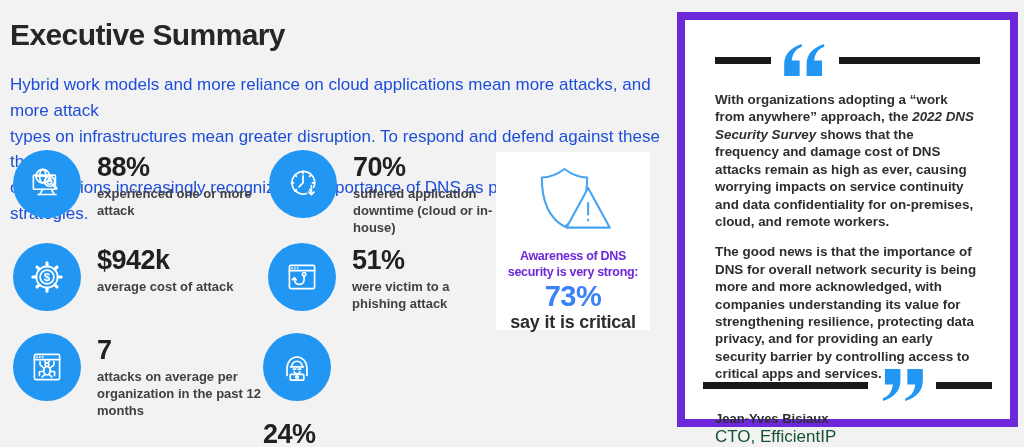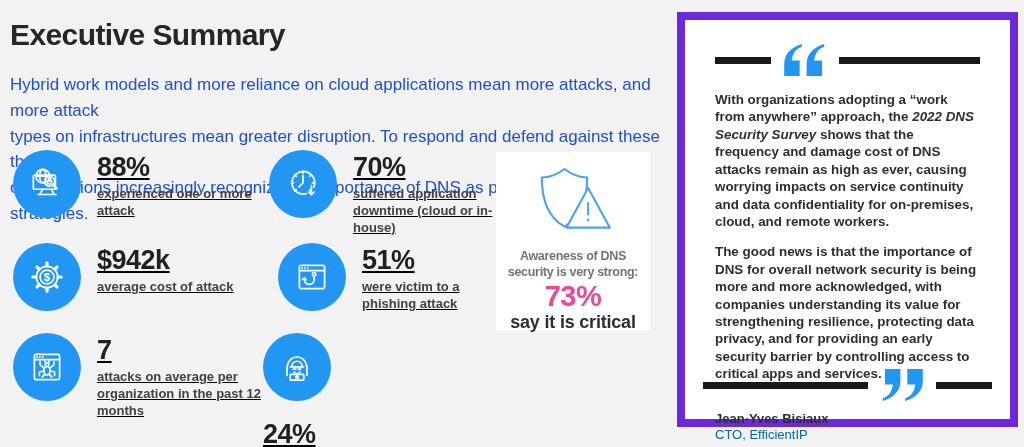--- a/index.html
+++ b/index.html
@@ -4,53 +4,53 @@
 <style>
   * { margin:0; padding:0; box-sizing:border-box; }
   body { font-family:"Liberation Sans", sans-serif; }
   .canvas { position:relative; width:1024px; height:447px; background:#f2f2f3; overflow:hidden; }
 
   .page-title { position:absolute; left:10px; top:18px; font-size:30px; font-weight:bold;
                 letter-spacing:-0.6px; color:#262626; }
   .intro { position:absolute; left:10px; top:72px; width:655px; font-size:17px;
            line-height:1.52; color:#1d4ed8; white-space:pre-line; }
 
-  .stat { position:absolute; display:flex; gap:16px; align-items:flex-start;text-decoration:underline; }
+  .stat { position:absolute; display:flex; gap:16px; align-items:flex-start; }
   .s1 { left:13px;  top:150px; } .s2 { left:13px;  top:243px; } .s3 { left:13px;  top:333px; }
-  .s4 { left:269px; top:150px; } .s5 { left:278px; top:243px; } .s6 { left:263px; top:333px;flex-direction:column; }
+  .s4 { left:269px; top:150px; } .s5 { left:268px; top:243px; } .s6 { left:263px; top:333px;flex-direction:column; }
   .circle { width:68px; height:68px; border-radius:50%; background:#2196f3;
             display:flex; align-items:center; justify-content:center; flex:0 0 auto; }
   .circle svg { display:block; }
   .stat-text { padding-top:4px; }
   .stat-value { font-size:27px; font-weight:bold; color:#231f20; line-height:1;
                 margin-bottom:5px; letter-spacing:-0.5px; }
   .stat-label { font-size:13px; font-weight:bold; color:#414042; line-height:1.3; }
   .w1 { width:175px; } .w2 { width:150px; }
 
   .awareness { position:absolute; left:496px; top:152px; width:154px; height:178px;
                background:#ffffff; text-align:center; }
   .awareness svg { display:block; margin:10px auto 2px auto; }
-  .aw-heading { font-size:12.5px; font-weight:bold; color:#737373; line-height:1.3;
+  .aw-heading { font-size:12.5px; font-weight:bold; color:#6d28d9; line-height:1.3;
                 letter-spacing:-0.3px; padding:0 3px; }
-  .aw-value { font-size:29px; font-weight:bold; color:#ec4899; line-height:1.1;
+  .aw-value { font-size:29px; font-weight:bold; color:#3b82f6; line-height:1.1;
               letter-spacing:-0.5px; }
   .aw-sub { font-size:18px; font-weight:bold; color:#2d2e30; letter-spacing:-0.2px; }
 
   .quote-card { position:absolute; left:677px; top:12px; width:341px; height:415px;
                 background:#ffffff; border:8px solid #6d28d9; padding:0 30px; }
   .q-deco { display:flex; align-items:center; height:36px; margin-top:22px; }
   .bar { height:7px; background:#191919; }
   .bar-short { width:56px; } .bar-long { flex:1; }
   .qmark { margin:0 12px; display:flex; }
   .qmark.close { transform:rotate(180deg); }
   .q-text { font-size:13.4px; font-weight:bold; color:#2d2e30; line-height:1.3;
             margin-top:13px; }
   .q-text .it { font-style:italic; }
   .q-author { margin-top:28px; font-size:13px; font-weight:bold; color:#2d2e30; }
-  .q-role { font-size:13px; color:#0369a1; margin-top:1px; }
+  .q-role { font-size:17px; color:#14532d; margin-top:1px; }
   .q-deco-bottom { position:absolute; left:18px; right:18px; bottom:16px;
                    display:flex; align-items:center; height:36px; margin-top:0; }
 
   .icon-stroke { stroke:#ffffff; stroke-width:1.6; fill:none;
                  stroke-linecap:round; stroke-linejoin:round; }
 </style>
 </head>
 <body>
 
 <div class="canvas">

